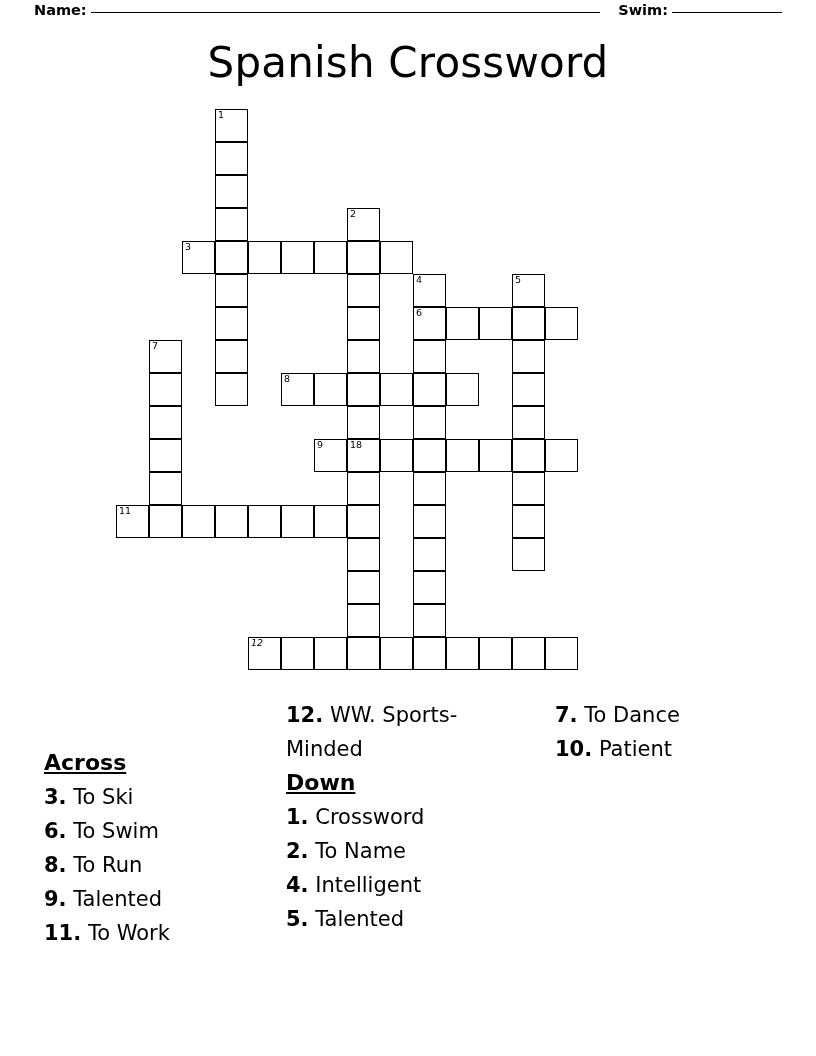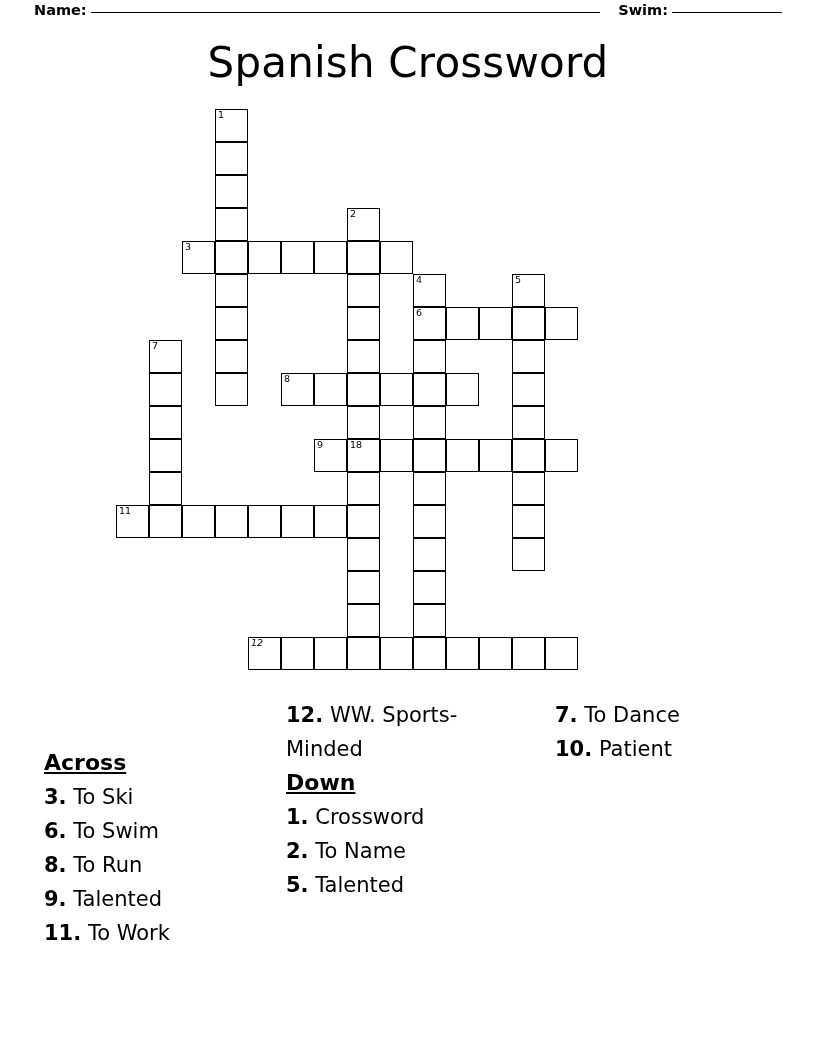--- a/index.html
+++ b/index.html
@@ -236,19 +236,20 @@
       <div class="clue"><b>6.</b><span class="ctext"> To Swim</span></div>
       <div class="clue"><b>8.</b><span class="ctext"> To Run</span></div>
       <div class="clue"><b>9.</b><span class="ctext"> Talented</span></div>
       <div class="clue"><b>11.</b><span class="ctext"> To Work</span></div>
     </div>
   <div class="clue-col col2" id="clue-col-2">
       <div class="clue"><b>12.</b><span class="ctext"> WW. Sports-Minded</span></div>
       <div class="clue-heading">Down</div>
       <div class="clue"><b>1.</b><span class="ctext"> Crossword</span></div>
       <div class="clue"><b>2.</b><span class="ctext"> To Name</span></div>
+      <div class="clue"><b>4.</b><span class="ctext"> Intelligent</span></div>
       <div class="clue"><b>5.</b><span class="ctext"> Talented</span></div>
     </div>
   <div class="clue-col col3" id="clue-col-3">
       <div class="clue"><b>7.</b><span class="ctext"> To Dance</span></div>
       <div class="clue"><b>10.</b><span class="ctext"> Patient</span></div>
     </div>
 </div>
 
 </body></html>

